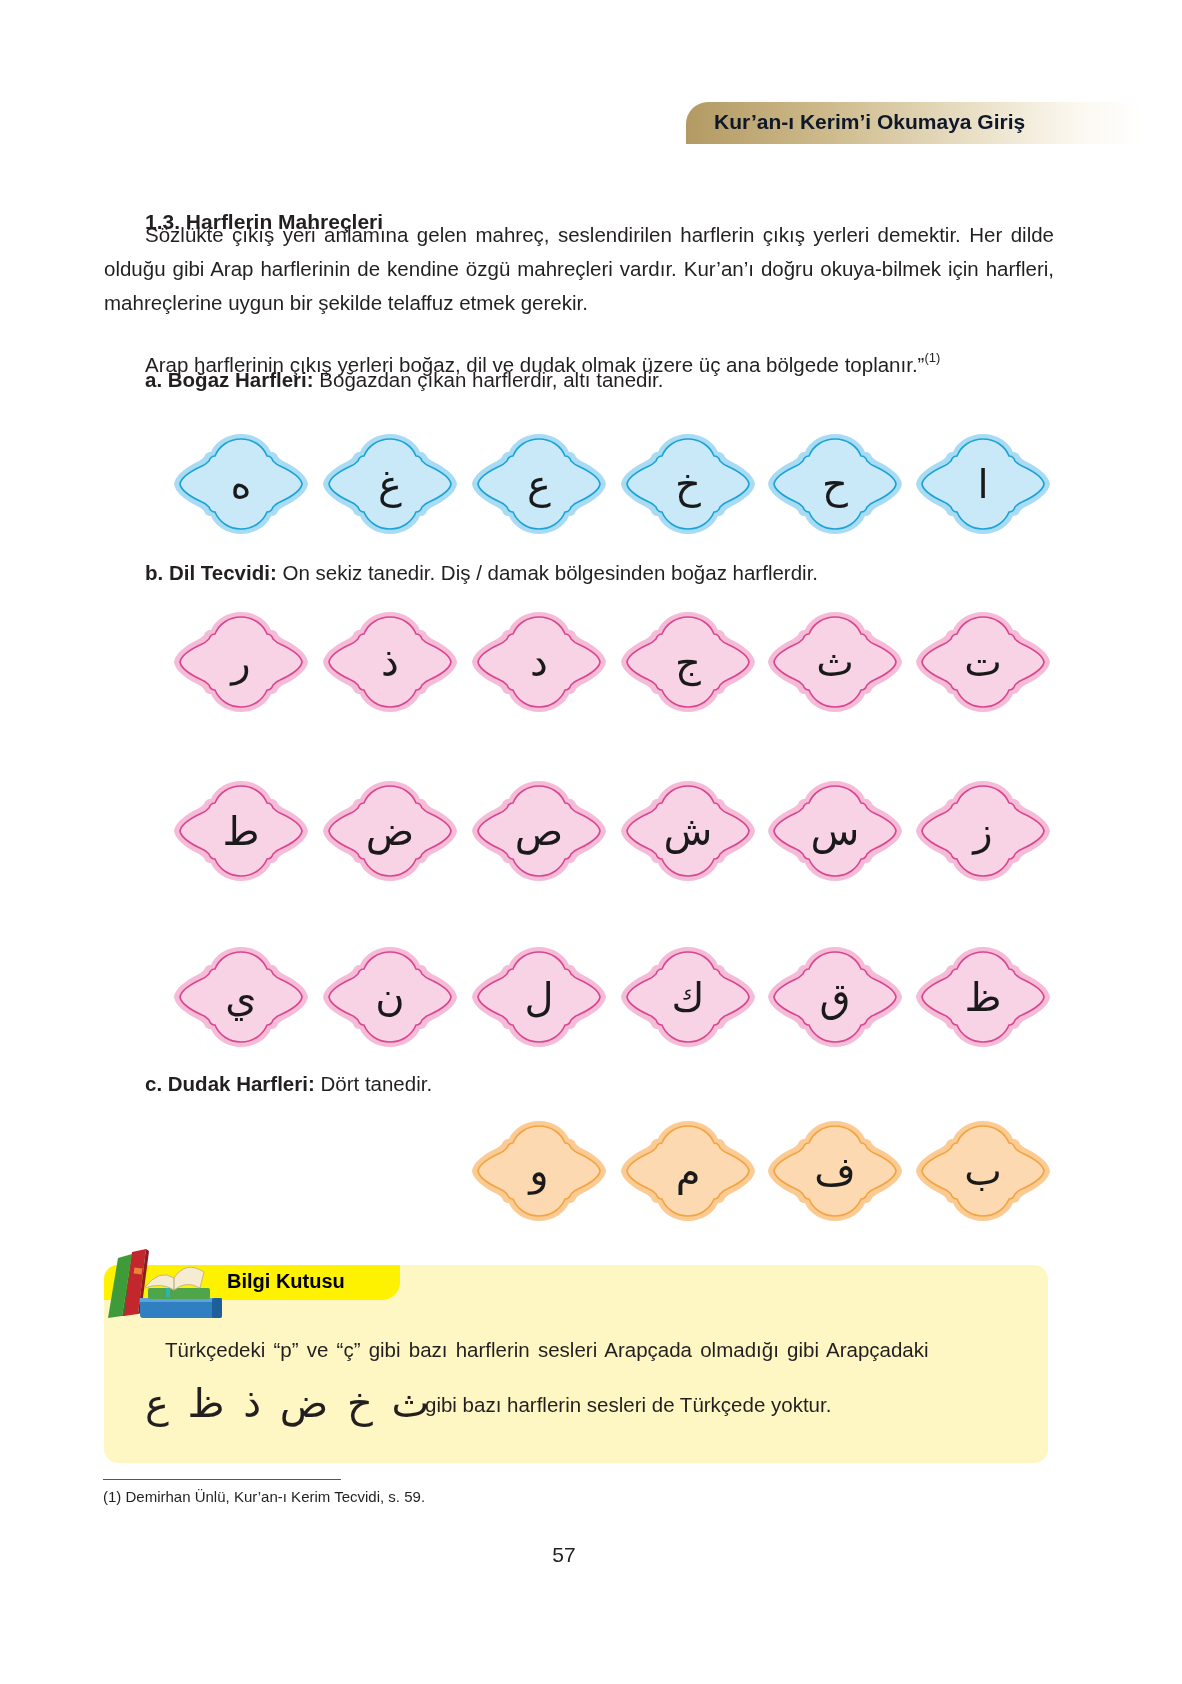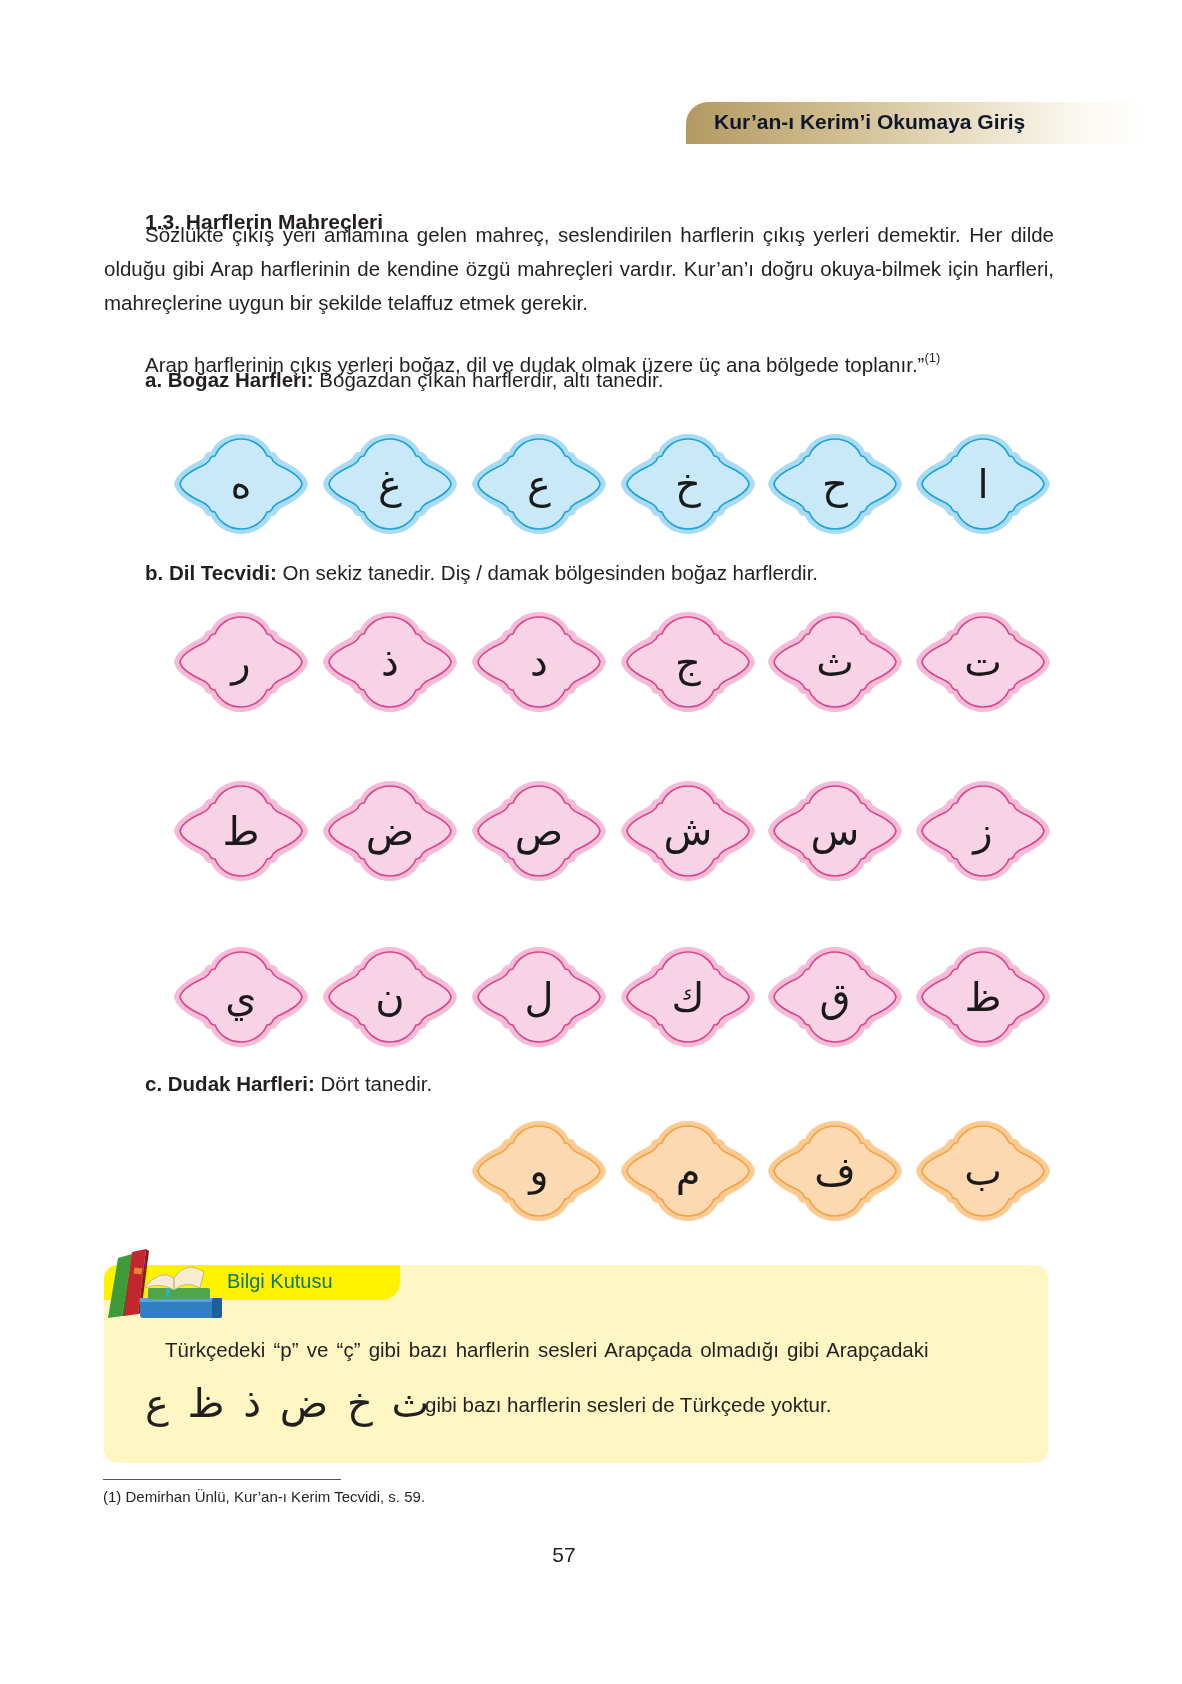--- a/index.html
+++ b/index.html
@@ -29,21 +29,21 @@
   .cell { position: absolute; width: 140px; height: 108px; }
   .cell svg { position: absolute; left: 0; top: 0; width: 140px; height: 108px; overflow: visible; }
   .cell .letter { position: absolute; left: 0; top: 0; width: 140px; height: 108px;
     display: flex; align-items: center; justify-content: center;
     font-family: "DejaVu Sans", sans-serif; font-size: 40px; color: #1a1a1a; direction: rtl; }
 
   
   .info-box { left: 104px; top: 1265px; width: 944px; height: 198px; background: #fef7c4; border-radius: 14px; }
   .info-pill { left: 104px; top: 1265px; width: 296px; height: 35px; background: #fef200;
     border-radius: 14px 0 18px 0; }
-  .info-title { left: 227px; top: 1270px; font-size: 20px; font-weight: normal; color: #0f766e; white-space: nowrap; }
+  .info-title { left: 227px; top: 1270px; font-size: 20px; font-weight: bold; color: #000000; white-space: nowrap; }
   .books { left: 104px; top: 1246px; width: 120px; height: 78px; }
   .info-line1 { left: 165px; top: 1338px; width: 860px; font-size: 20.5px; white-space: nowrap; word-spacing: 2.5px; }
   .info-arabic { left: 145px; top: 1380px; font-family: "DejaVu Sans", sans-serif; font-size: 40px; direction: rtl; white-space: nowrap; word-spacing: 6px; }
   .info-line2 { left: 425px; top: 1393px; font-size: 20.5px; white-space: nowrap; }
 
   .fn-rule { left: 103px; top: 1479px; width: 238px; height: 0; border-top: 1.5px solid #555; }
   .footnote { left: 103px; top: 1488px; font-size: 15px; white-space: nowrap; }
   .page-num { left: 0; width: 1128px; top: 1543px; text-align: center; font-size: 21px; }
 </style>
 </head>

